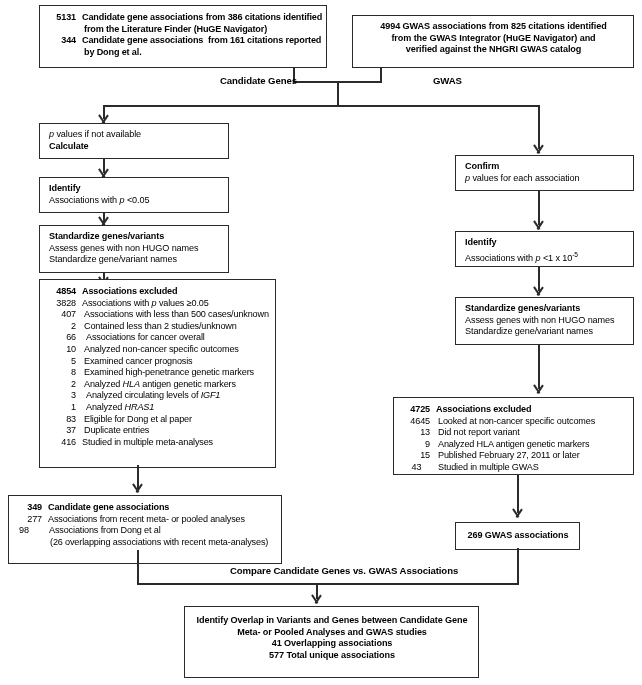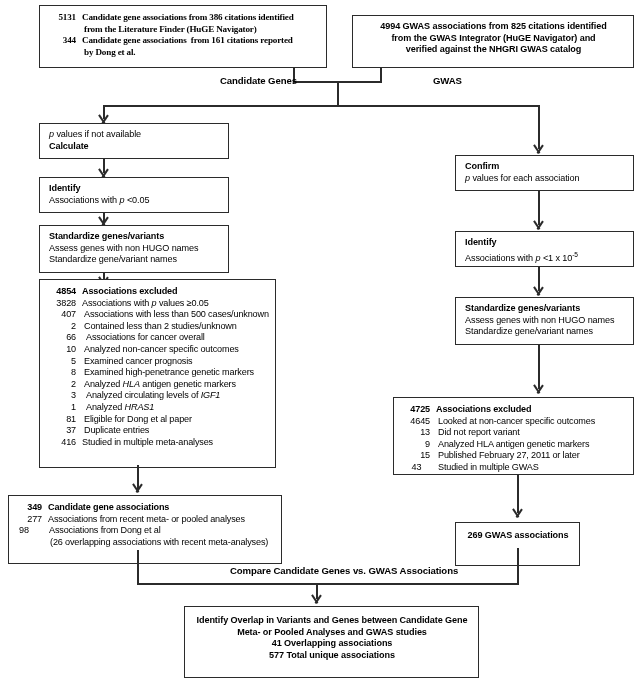--- a/index.html
+++ b/index.html
@@ -70,21 +70,21 @@
     white-space:pre;
     margin-left:32px;
   }
   sup{ font-size:6.6px; vertical-align:super; }
 </style>
 </head>
 <body>
 
 <div id="page">
 
-  <div class="box" style="left:39px;top:5px;width:288px;height:63px;padding-top:6px;font-family:Liberation Serif, serif;">
+  <div class="box" style="left:39px;top:5px;width:288px;height:63px;padding-top:6px;">
     <div class="row b"><span class="num">5131</span><span class="txt">Candidate gene associations from 386 citations identified</span></div>
     <div class="row b"><span class="num"></span><span class="txt ind">from the Literature Finder (HuGE Navigator)</span></div>
     <div class="row b"><span class="num">344</span><span class="txt">Candidate gene associations  from 161 citations reported</span></div>
     <div class="row b"><span class="num"></span><span class="txt ind">by Dong et al.</span></div>
   </div>
 
   <div class="box center" style="left:352px;top:15px;width:282px;height:53px;padding-top:5px;">
     <div class="ln b">4994 GWAS associations from 825 citations identified</div>
     <div class="ln b">from the GWAS Integrator (HuGE Navigator) and</div>
     <div class="ln b">verified against the NHGRI GWAS catalog</div>
@@ -136,21 +136,21 @@
     <div class="row"><span class="num">3828</span><span class="txt">Associations with <i>p</i> values ≥0.05</span></div>
     <div class="row"><span class="num">407</span><span class="txt ind">Associations with less than 500 cases/unknown</span></div>
     <div class="row"><span class="num">2</span><span class="txt ind">Contained less than 2 studies/unknown</span></div>
     <div class="row"><span class="num">66</span><span class="txt ind2">Associations for cancer overall</span></div>
     <div class="row"><span class="num">10</span><span class="txt ind">Analyzed non-cancer specific outcomes</span></div>
     <div class="row"><span class="num">5</span><span class="txt ind">Examined cancer prognosis</span></div>
     <div class="row"><span class="num">8</span><span class="txt ind">Examined high-penetrance genetic markers</span></div>
     <div class="row"><span class="num">2</span><span class="txt ind">Analyzed <i>HLA</i> antigen genetic markers</span></div>
     <div class="row"><span class="num">3</span><span class="txt ind2">Analyzed circulating levels of <i>IGF1</i></span></div>
     <div class="row"><span class="num">1</span><span class="txt ind2">Analyzed <i>HRAS1</i></span></div>
-    <div class="row"><span class="num">81</span><span class="txt ind">Eligible for Dong et al paper</span></div>
+    <div class="row"><span class="num">83</span><span class="txt ind">Eligible for Dong et al paper</span></div>
     <div class="row"><span class="num">37</span><span class="txt ind">Duplicate entries</span></div>
     <div class="row"><span class="num">416</span><span class="txt">Studied in multiple meta-analyses</span></div>
   </div>
   <div class="vline" style="left:137px;top:465px;height:24px;"></div>
   <div class="vee" style="left:131px;top:484px;"></div>
 
   <div class="box" style="left:8px;top:495px;width:274px;height:69px;padding-top:6px;">
     <div class="row b"><span class="num" style="width:24px;flex:0 0 24px;">349</span><span class="txt">Candidate gene associations</span></div>
     <div class="row"><span class="num" style="width:24px;flex:0 0 24px;">277</span><span class="txt">Associations from recent meta- or pooled analyses</span></div>
     <div class="row"><span class="num" style="width:24px;flex:0 0 24px;text-align:left;padding-left:1px;">98</span><span class="txt">Associations from Dong et al</span></div>
@@ -183,21 +183,21 @@
     <div class="row b"><span class="num">4725</span><span class="txt">Associations excluded</span></div>
     <div class="row"><span class="num">4645</span><span class="txt ind">Looked at non-cancer specific outcomes</span></div>
     <div class="row"><span class="num">13</span><span class="txt ind">Did not report variant</span></div>
     <div class="row"><span class="num">9</span><span class="txt ind">Analyzed HLA antigen genetic markers</span></div>
     <div class="row"><span class="num">15</span><span class="txt ind">Published February 27, 2011 or later</span></div>
     <div class="row"><span class="num" style="text-align:center;">43</span><span class="txt ind">Studied in multiple GWAS</span></div>
   </div>
   <div class="vline" style="left:517px;top:475px;height:38px;"></div>
   <div class="vee" style="left:511px;top:509px;"></div>
 
-  <div class="box center" style="left:455px;top:522px;width:125px;height:44px;padding-top:7px;">
+  <div class="box center" style="left:455px;top:522px;width:125px;height:28px;padding-top:7px;">
     <div class="ln b">269 GWAS associations</div>
   </div>
 
   <div class="vline" style="left:137px;top:550px;height:34px;"></div>
   <div class="vline" style="left:517px;top:548px;height:36px;"></div>
   <div class="hline" style="left:137px;top:583px;width:382px;"></div>
   <div class="flabel" style="left:198px;top:565px;">Compare Candidate Genes vs. GWAS Associations</div>
   <div class="vline" style="left:316px;top:583px;height:16px;"></div>
   <div class="vee" style="left:310px;top:595px;"></div>
 

